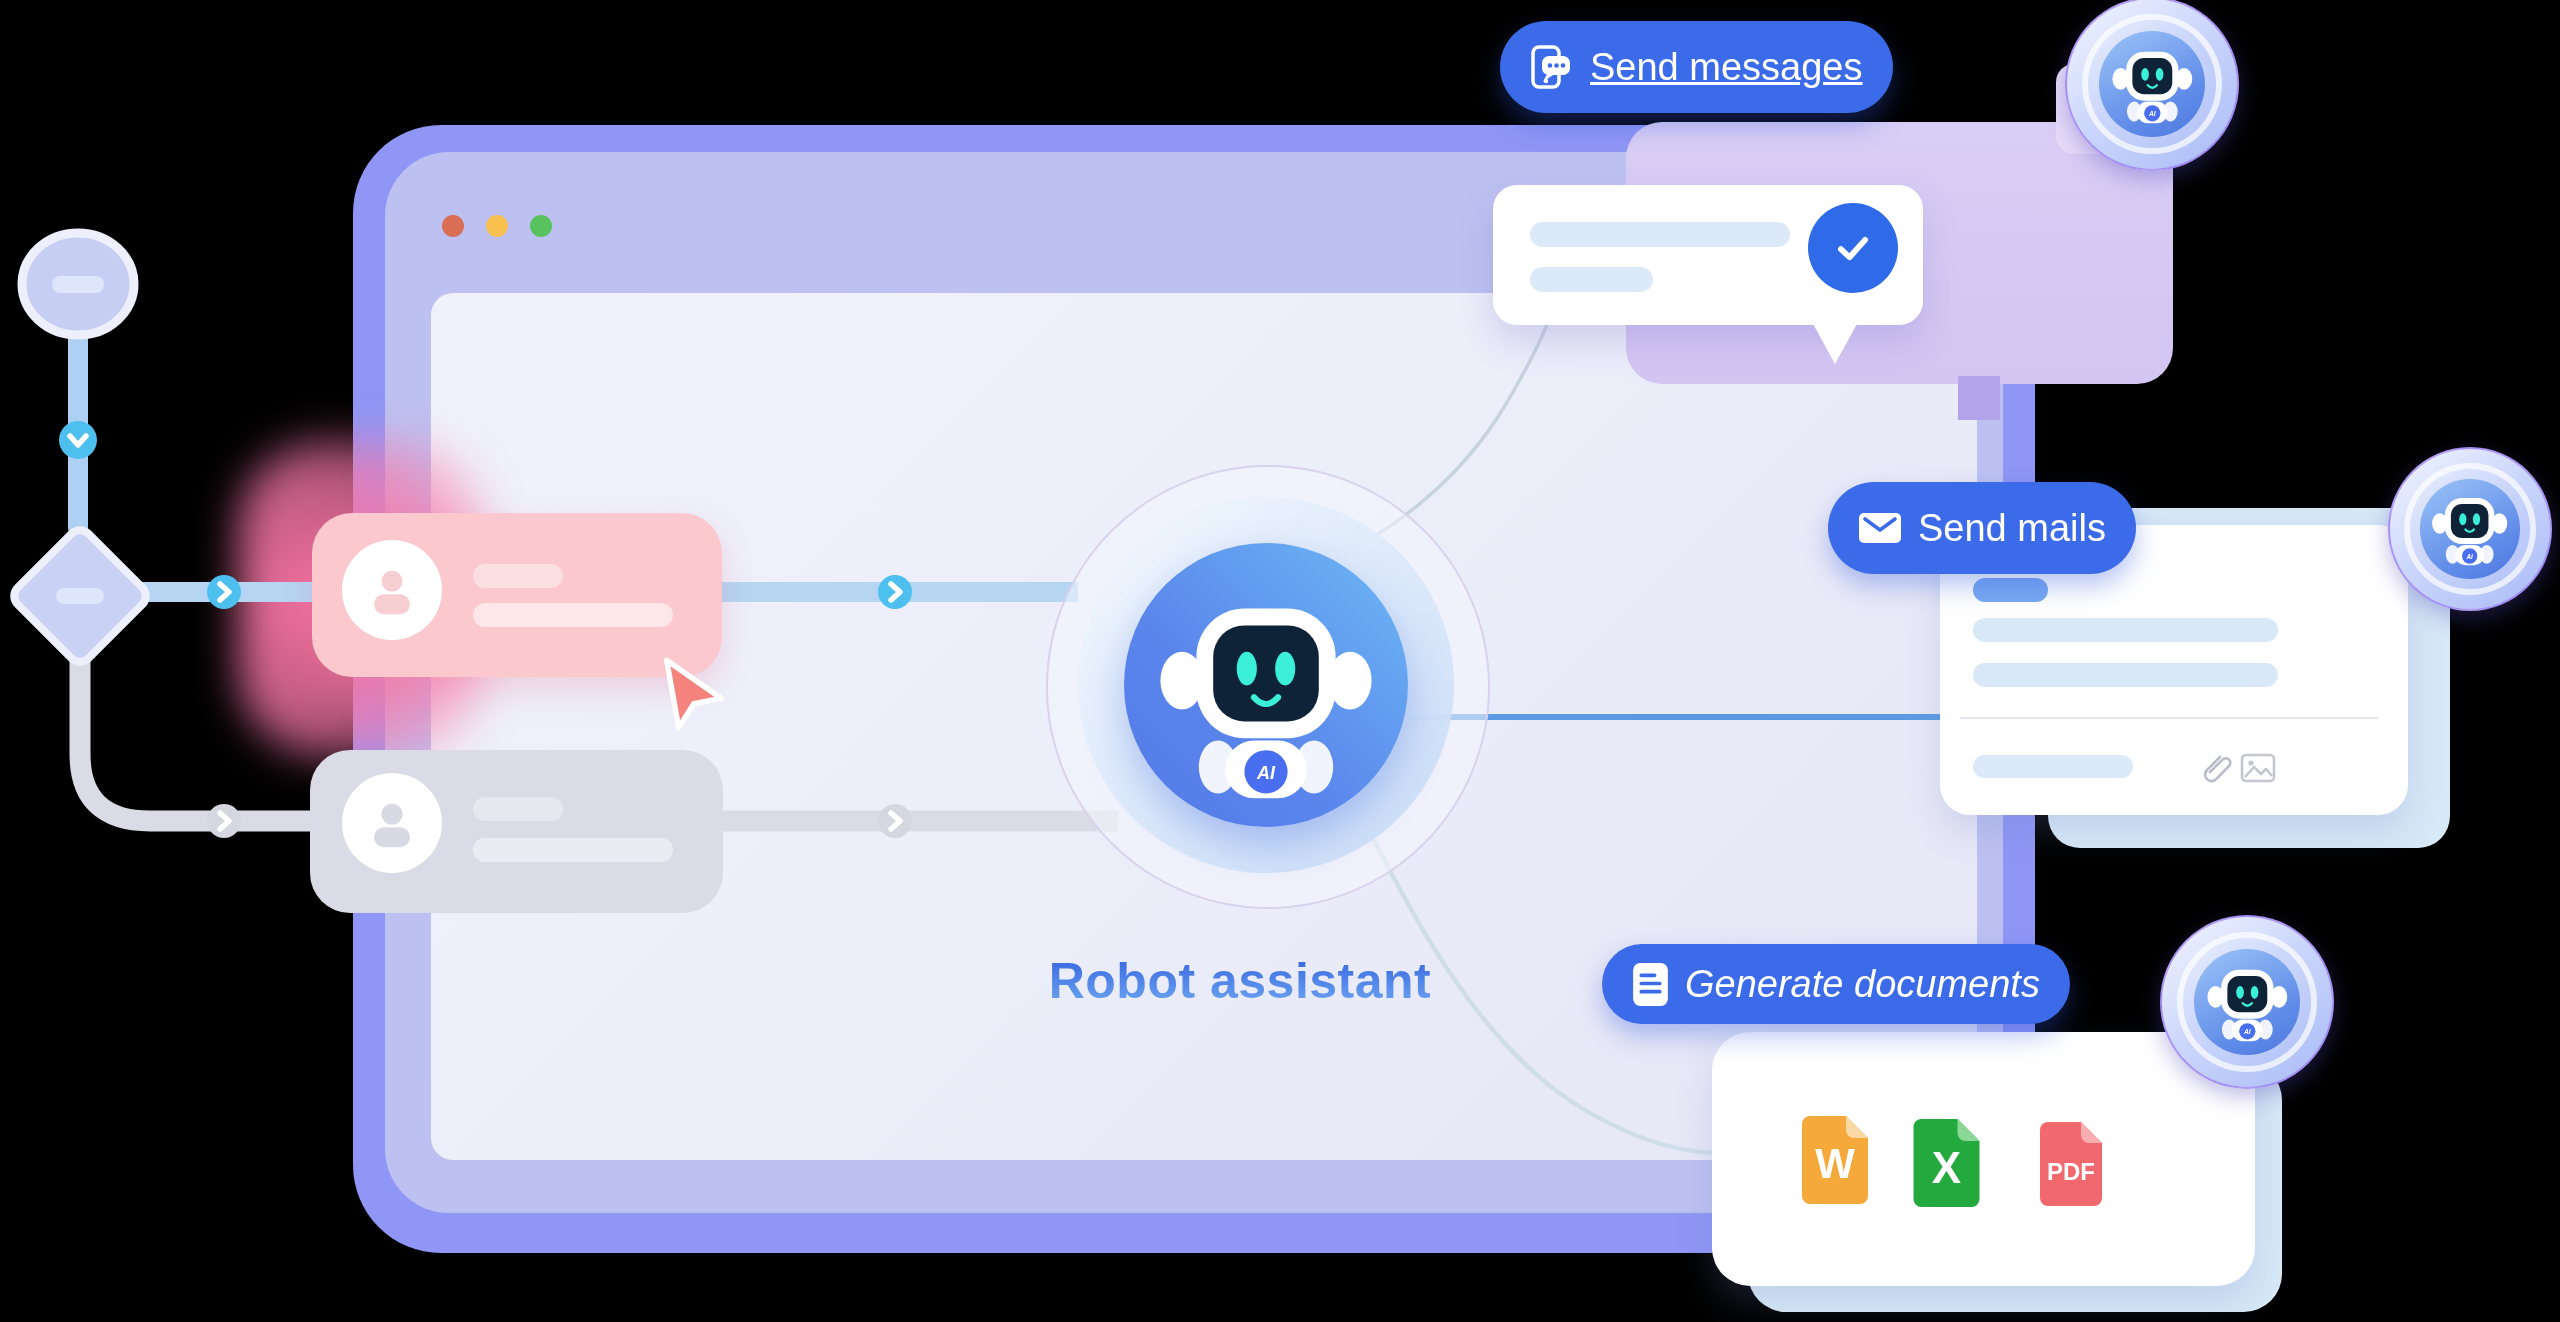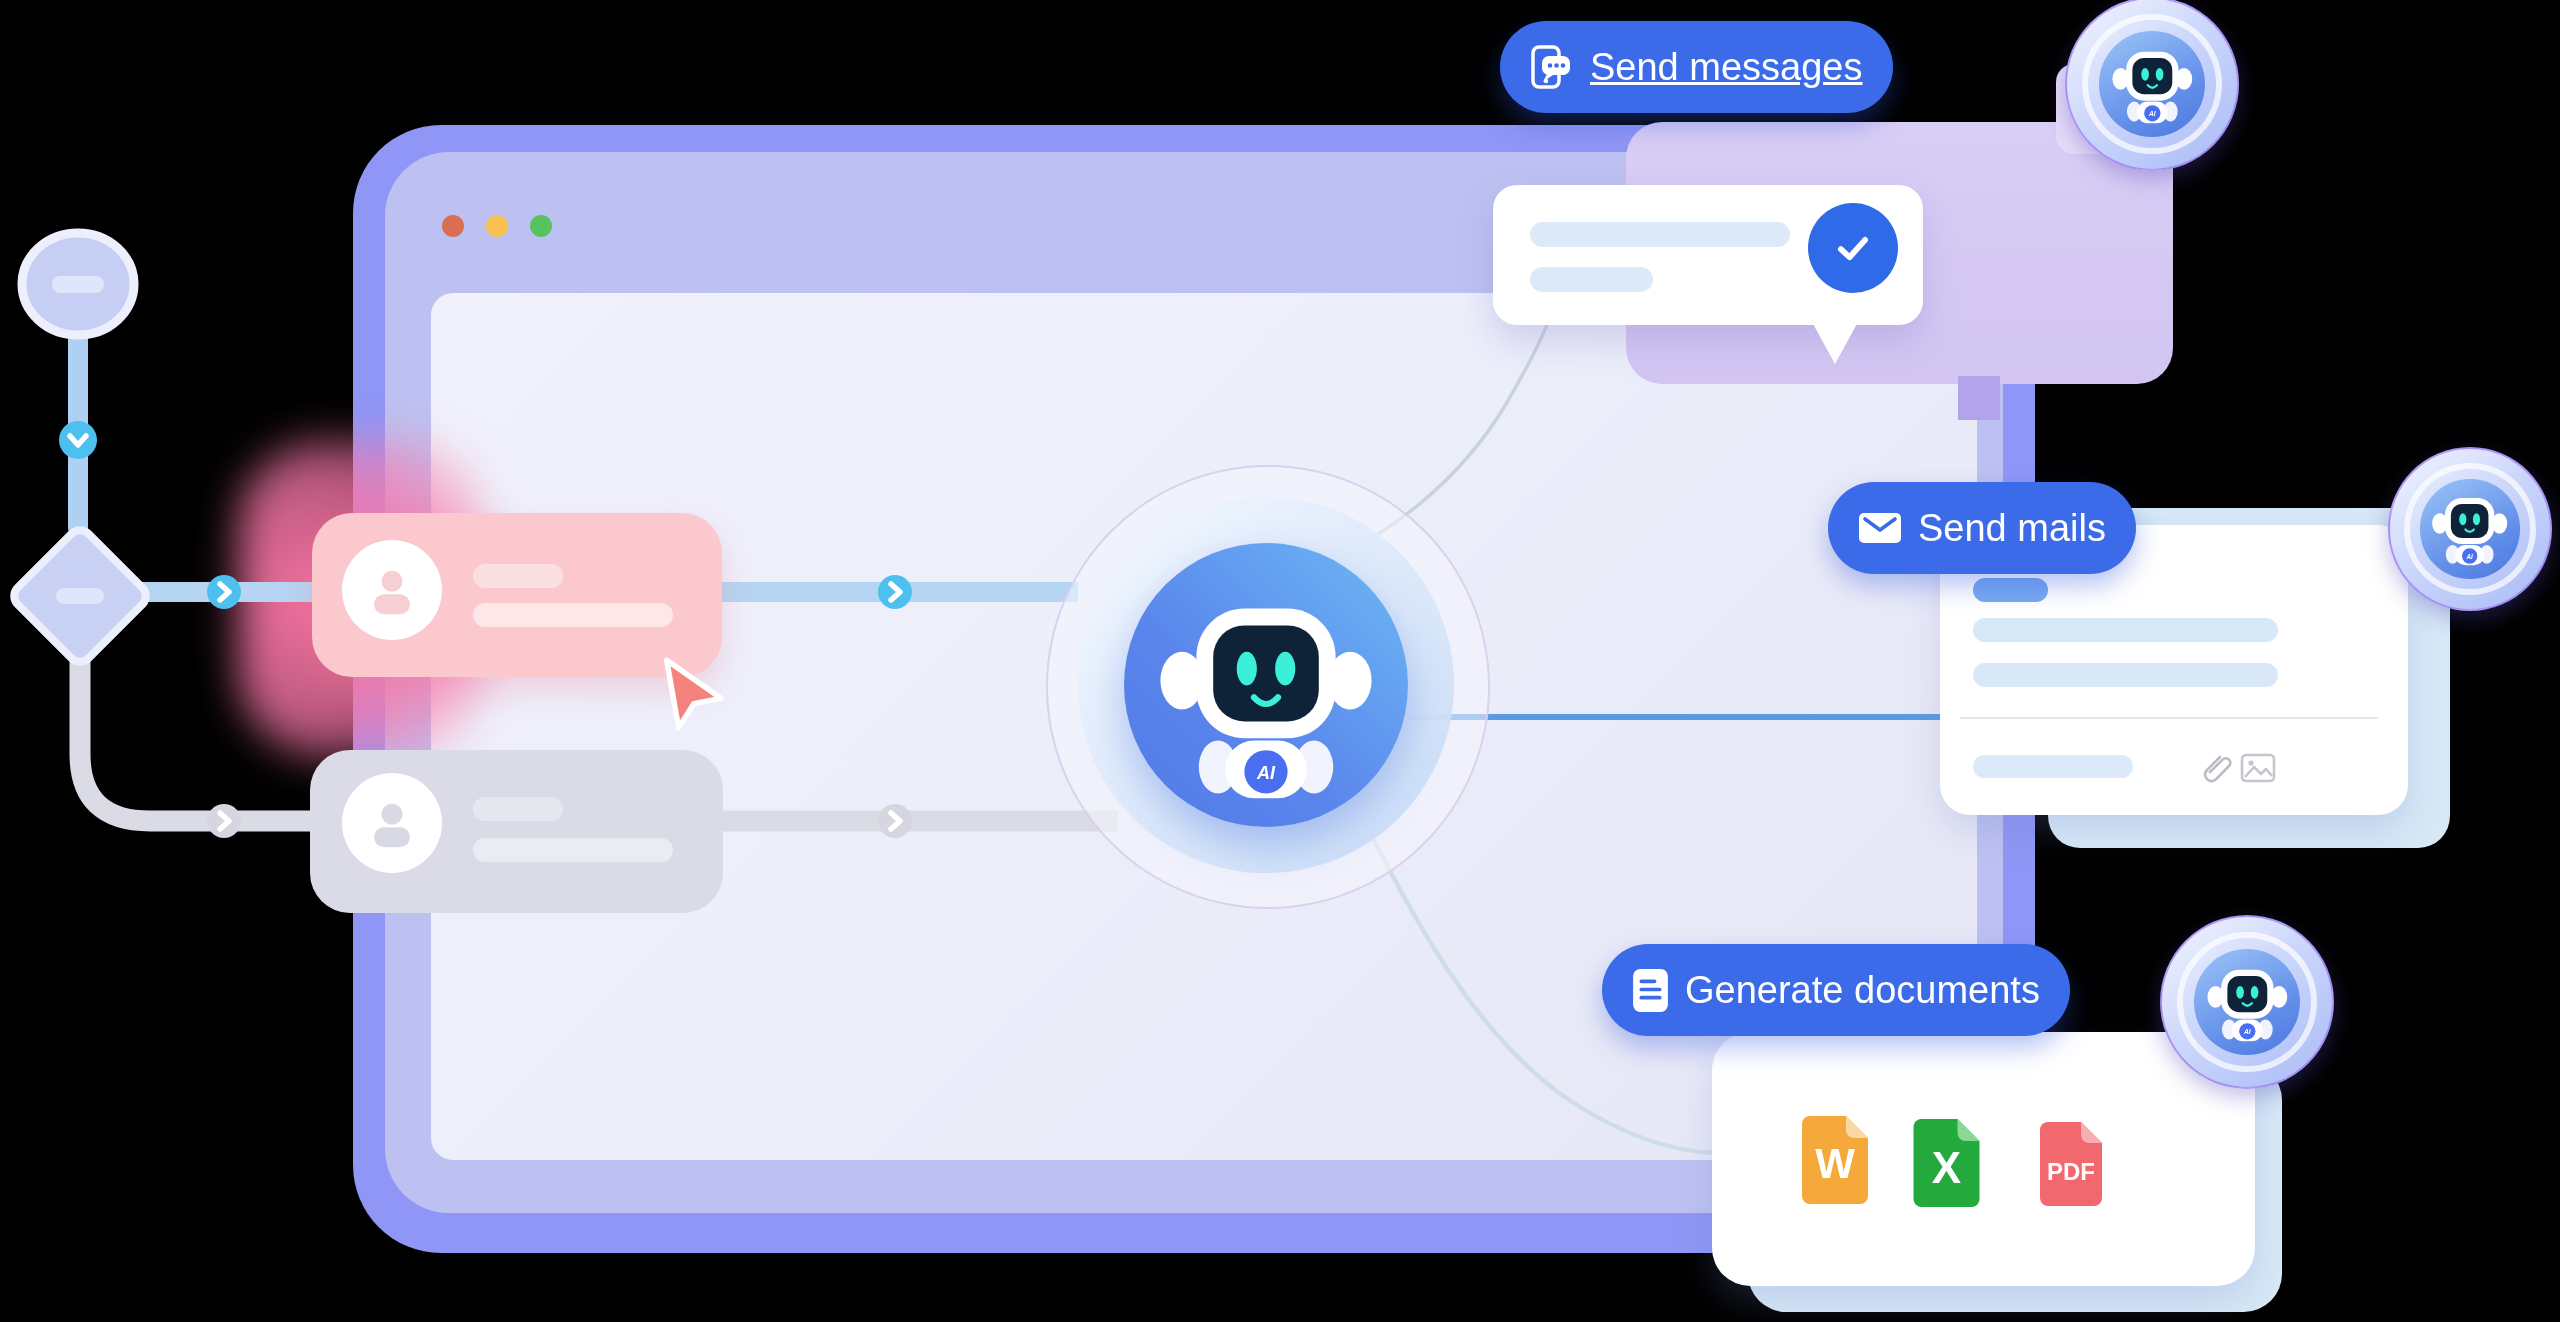--- a/index.html
+++ b/index.html
@@ -69,21 +69,21 @@
 
   .docs-card { left:1712px; top:1032px; width:543px; height:254px; border-radius:38px; background:#fff;
                box-shadow:0 16px 34px rgba(110,130,200,0.22); z-index:5; }
   .file-icon { position:absolute; }
 
   
   .pill-btn { display:flex; align-items:center; gap:16px; padding:0 30px; height:92px; border-radius:48px;
               color:#fff; font-size:38px; z-index:8; box-shadow:0 12px 26px rgba(45,85,220,0.35); cursor:pointer; }
   .btn-messages { left:1500px; top:21px;text-decoration:underline; }
   .btn-mails { left:1828px; top:470px;margin-top:12px; }
-  .btn-docs { left:1602px; top:944px; height:92px; }
+  .btn-docs { left:1602px; top:944px; height:80px;font-style:italic; }
 
   
   .badge { border-radius:50%;
            background:linear-gradient(140deg,#f4f7ff 0%, #ccd7fb 45%, #a9bbf7 100%);
            border:2px solid rgba(150,110,240,0.65);
            box-shadow:0 8px 22px rgba(80,70,180,0.35); z-index:7; }
   .badge-ring { position:absolute; inset:9%; border-radius:50%; box-shadow:inset 0 0 0 6px rgba(255,255,255,0.7); }
   .badge-core { position:absolute; inset:19%; border-radius:50%;
                 background:linear-gradient(150deg,#9cc5f7 0%, #5e8ae8 70%, #4e79e0 100%);
                 display:flex; align-items:center; justify-content:center; }
@@ -187,20 +187,21 @@
       <ellipse cx="42" cy="39" rx="4.2" ry="7" fill="#3BEFD9"></ellipse>
       <ellipse cx="58" cy="39" rx="4.2" ry="7" fill="#3BEFD9"></ellipse>
       <path d="M45 51 Q50 56.5 55 51" stroke="#3BEFD9" stroke-width="2.6" fill="none" stroke-linecap="round"></path>
       <ellipse cx="30" cy="80" rx="8" ry="11" fill="#f1f4fc"></ellipse>
       <ellipse cx="70" cy="80" rx="8" ry="11" fill="#f1f4fc"></ellipse>
       <rect x="33" y="69" width="34" height="24" rx="12" fill="#fff"></rect>
       <circle cx="50" cy="82" r="9" fill="#4a6ef0"></circle>
       <text x="50" y="85" text-anchor="middle" font-size="7.5" font-style="italic" font-weight="bold" fill="#fff">AI</text>
     </svg>
   </div>
+  <div class="abs robot-label">Robot assistant</div>
 
   <div class="abs big-panel"></div>
   <div class="abs panel-column"></div>
   <div class="abs purple-square"></div>
 
   <div class="abs msg-card">
     <div class="ph-line" style="left:37px; top:37px; width:260px; height:25px; background:#dce9f8;"></div>
     <div class="ph-line" style="left:37px; top:82px; width:123px; height:25px; background:#dce9f8;"></div>
     <div class="check-circle">
       <svg width="52" height="52" viewBox="0 0 90 90">

